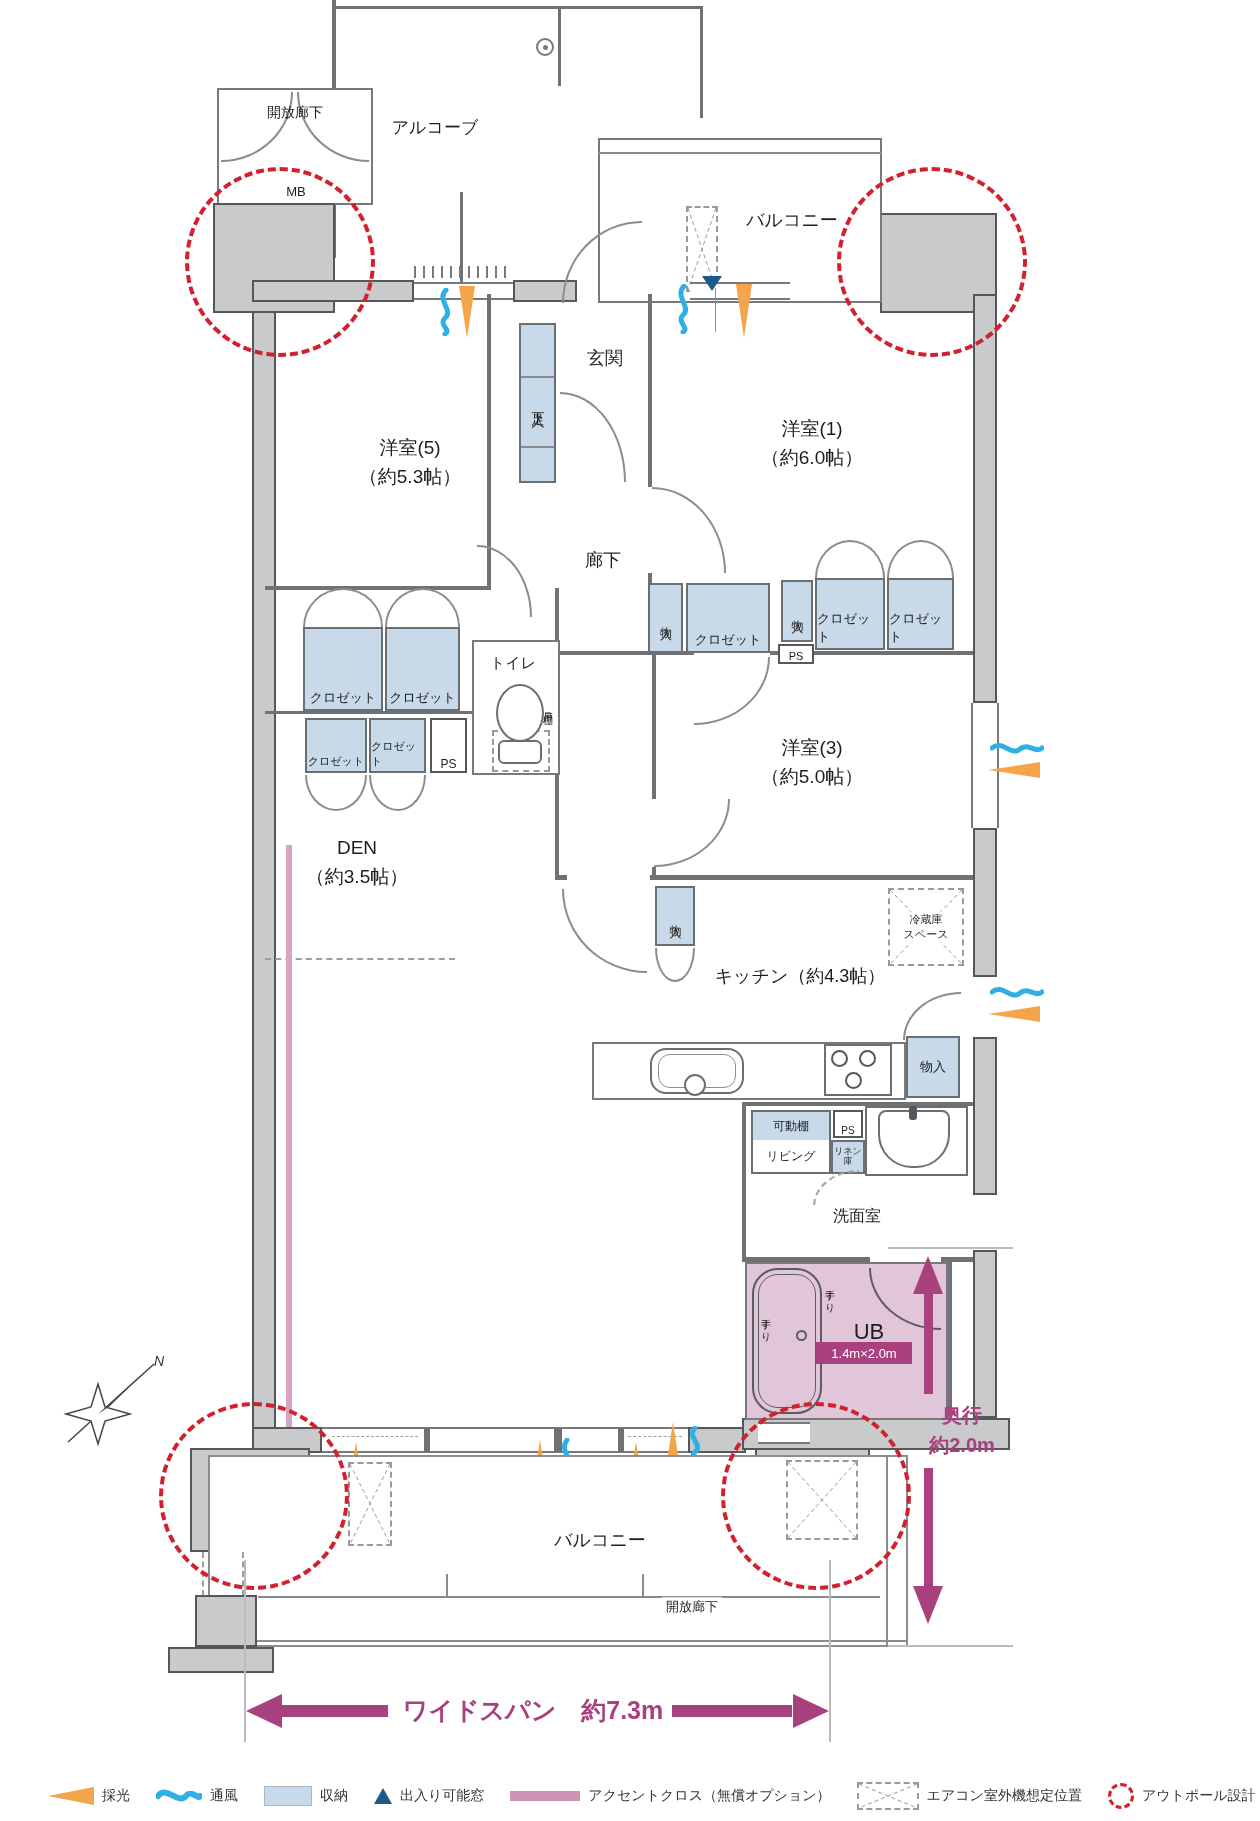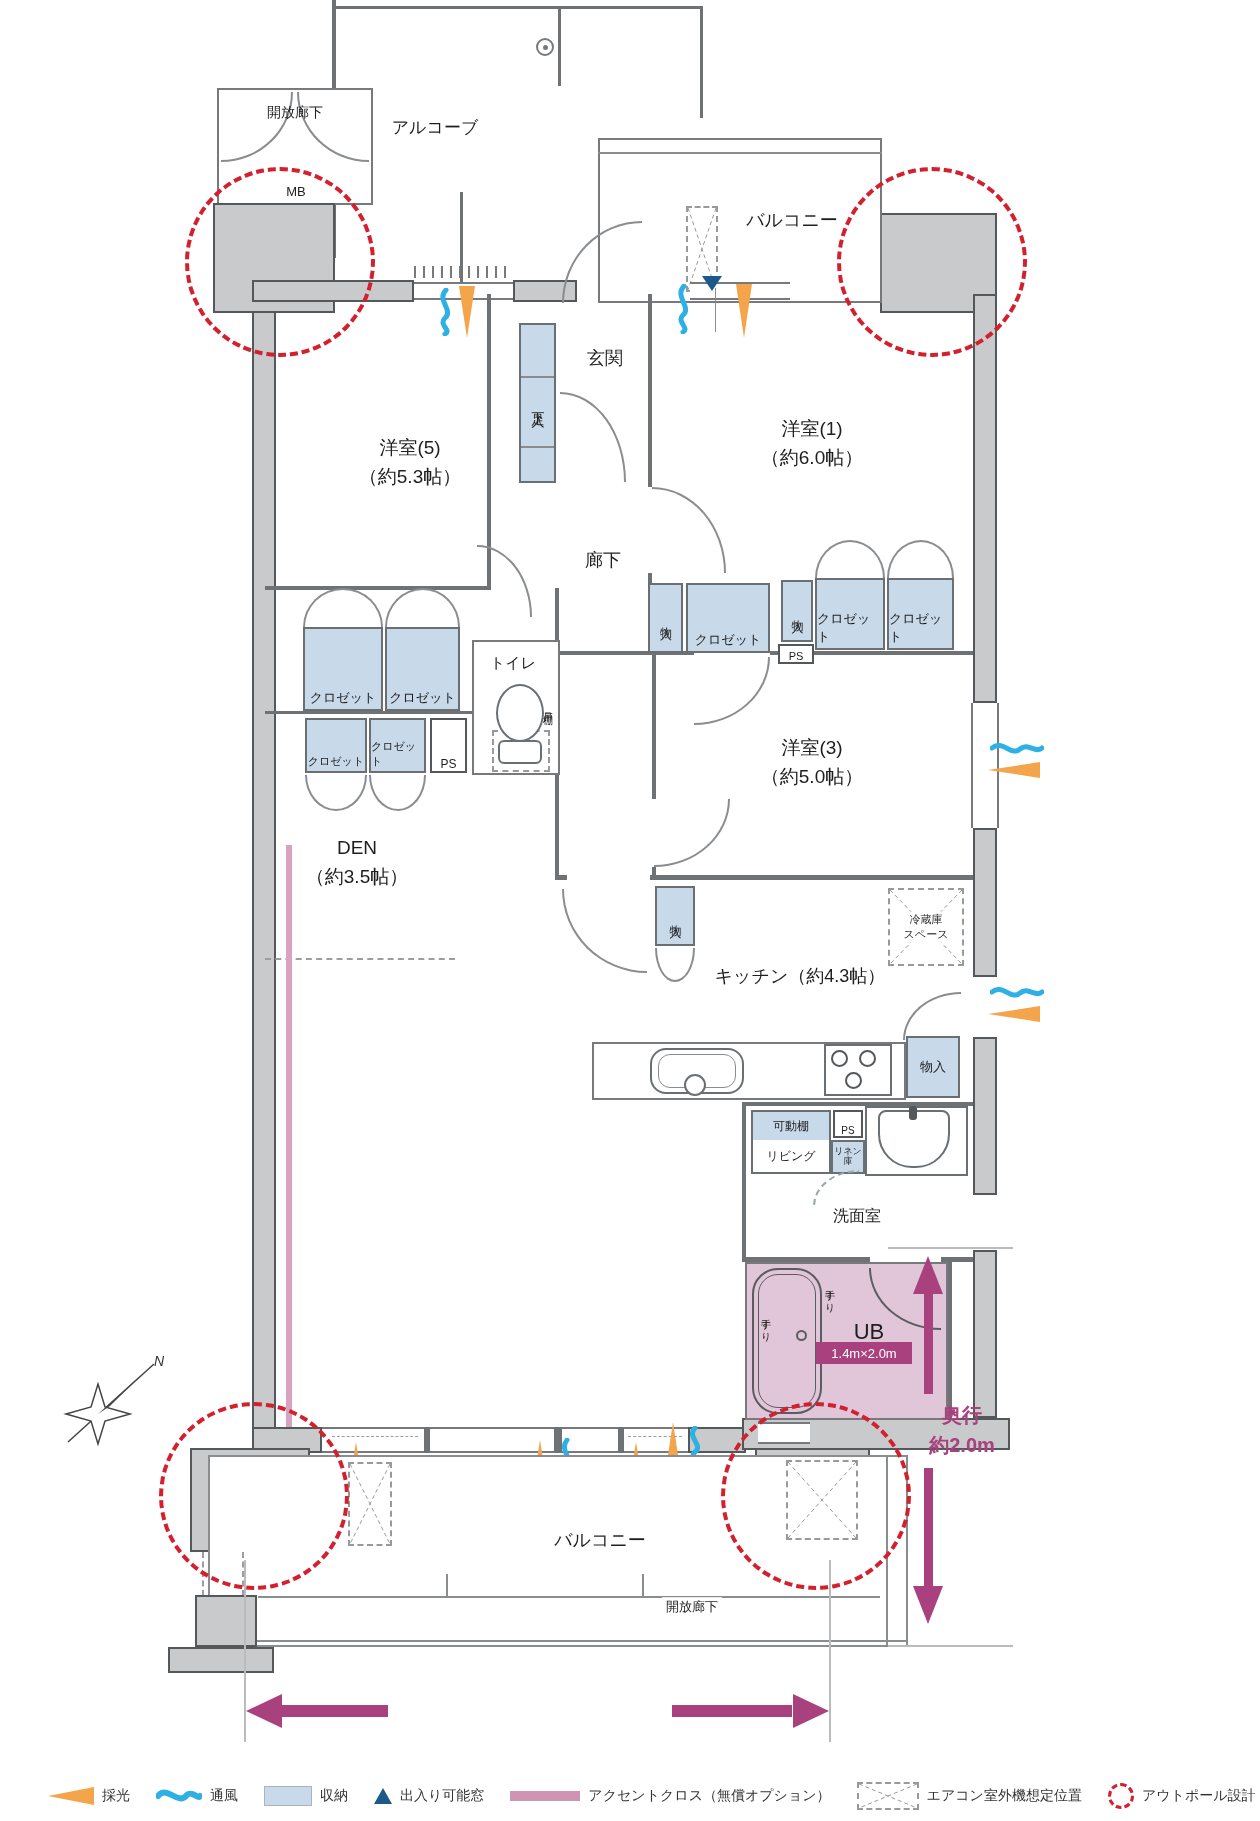--- a/index.html
+++ b/index.html
@@ -351,20 +351,21 @@
     <div>奥行</div>
     <div>約2.0m</div>
   </div>
   <div class="magbar" style="left:924px;top:1468px;width:9px;height:118px"></div>
   <div class="tri" style="left:913px;top:1586px;border-left:15px solid transparent;border-right:15px solid transparent;border-top:38px solid #a8417e"></div>
 
   <div class="line" style="left:244px;top:1560px;width:2px;height:182px;background:#b9bbbd"></div>
   <div class="line" style="left:829px;top:1560px;width:2px;height:182px;background:#b9bbbd"></div>
   <div class="tri" style="left:246px;top:1694px;border-top:17px solid transparent;border-bottom:17px solid transparent;border-right:36px solid #a8417e"></div>
   <div class="magbar" style="left:280px;top:1705px;width:108px;height:12px"></div>
+  <div class="lbl dim" style="left:533px;top:1711px;font-size:25px">ワイドスパン　約7.3m</div>
   <div class="magbar" style="left:672px;top:1705px;width:120px;height:12px"></div>
   <div class="tri" style="left:793px;top:1694px;border-top:17px solid transparent;border-bottom:17px solid transparent;border-left:36px solid #a8417e"></div>
 
   <svg class="abs" style="left:50px;top:1350px" width="120" height="108" viewBox="0 0 120 108">
     <line x1="18" y1="92" x2="104" y2="14" stroke="#444" stroke-width="1.5"></line>
     <polygon points="48,34 55,57 80,64 55,71 48,94 41,71 16,64 41,57" fill="#fff" stroke="#444" stroke-width="1.5"></polygon>
     <polygon points="48,64 92,24 60,56" fill="#444"></polygon>
     <text x="104" y="16" font-size="14" font-style="italic" fill="#333">N</text>
   </svg>
 

